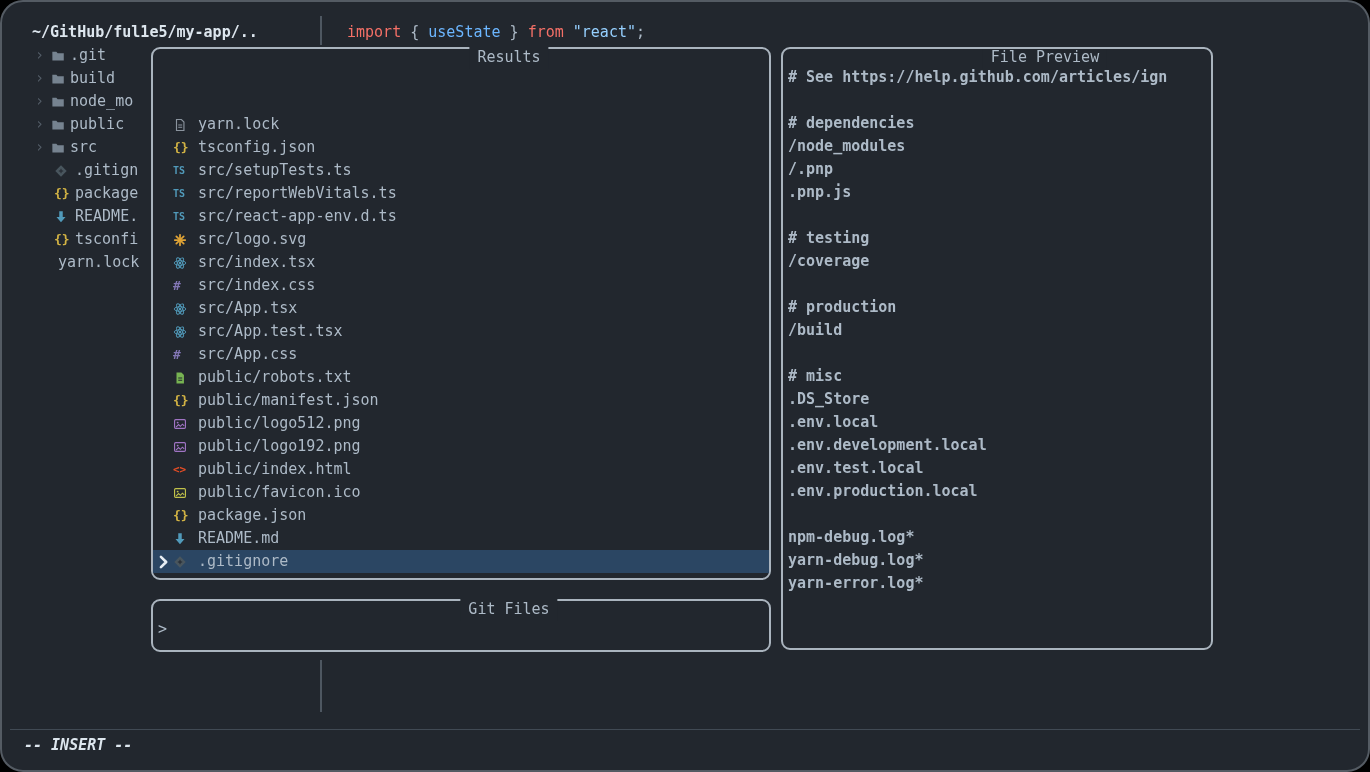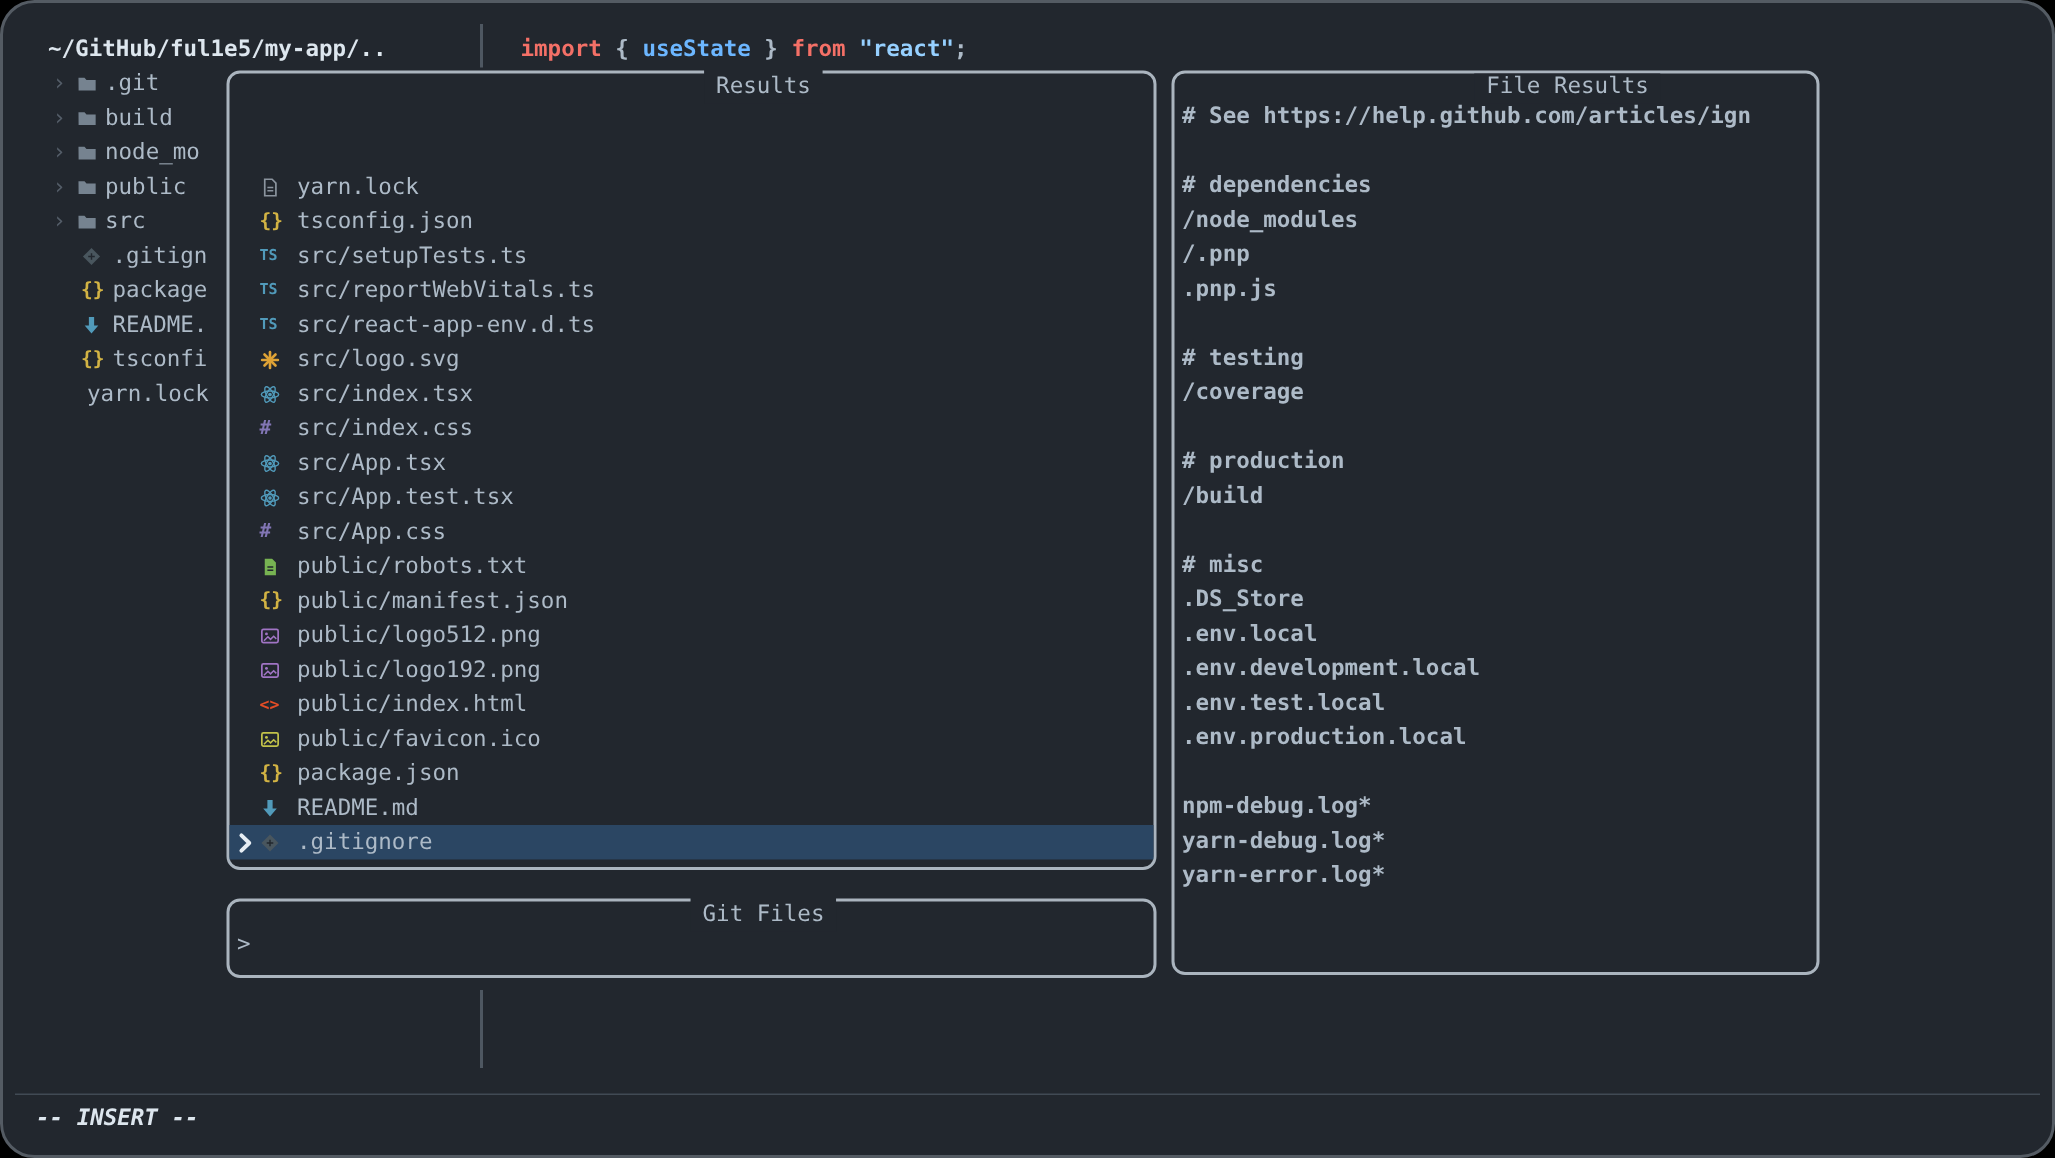--- a/index.html
+++ b/index.html
@@ -1,21 +1,21 @@
 <!DOCTYPE html>
 <html style="--c-bg: #22272e; --c-fg: #adbac7; --c-bright: #dde6ee; --c-muted: #768390; --c-panel_border: #aab4be; --c-window_border: #545b63; --c-selection: #2b4663; --c-separator: #4e5761; --c-statusline_border: #414a54; --c-keyword: #f47067; --c-function: #6cb6ff; --c-string: #96d0ff; --i-chevron: #545d68; --i-folder: #768390; --i-doc: #8b949e; --i-json: #d2b344; --i-ts: #519aba; --i-svg: #dfa336; --i-react: #519aba; --i-css: #8276b5; --i-txt: #77b352; --i-image: #a074c4; --i-html: #e44d26; --i-ico: #c2c24a; --i-markdown: #519aba; --i-gitignore: #49565e; --i-caret: #e6edf3;"><head>
 <meta charset="utf-8">
 <style>
   html,body{margin:0;padding:0;background:#000;}
   body{width:1370px;height:772px;position:relative;font-family:"DejaVu Sans Mono","Liberation Mono",monospace;font-size:15px;}
   .window{position:absolute;inset:0;background:var(--c-bg);border-radius:23px;border:2px solid var(--c-window_border);box-sizing:border-box;overflow:hidden;}
   
   .topbar-path{position:absolute;left:30px;top:19px;height:23px;line-height:23px;font-weight:bold;color:var(--c-bright);white-space:pre;}
   .topbar-sep{position:absolute;left:318px;top:14px;width:2px;height:29px;background:var(--c-separator);}
-  .topbar-code{position:absolute;left:345px;top:19px;height:23px;line-height:23px;white-space:pre;font-weight:bold;}
+  .topbar-code{position:absolute;left:345px;top:19px;height:23px;line-height:23px;white-space:pre;}
   
   .tree{position:absolute;left:0;top:42px;width:148px;overflow:hidden;}
   .t-row{position:relative;height:23px;}
   .t-chev{position:absolute;left:33px;top:0;line-height:23px;color:var(--i-chevron);}
   .t-icon{position:absolute;top:5px;}
   .t-name{position:absolute;top:0;line-height:23px;color:var(--c-fg);white-space:pre;}
   
   .panel{position:absolute;border:2px solid var(--c-panel_border);border-radius:9px;box-sizing:border-box;background:var(--c-bg);}
   .panel-title{position:absolute;top:-3px;left:50%;transform:translateX(-50%);height:23px;line-height:23px;background:var(--c-bg);padding:0 8px;color:var(--c-fg);white-space:pre;margin-left:48px;}
   .results-panel{left:149px;top:45px;width:620px;height:533px;}
@@ -248,21 +248,21 @@
         </div>
       </div>
   </div>
 
   <div class="panel prompt-panel">
     <span class="panel-title">Git Files</span>
     <span class="prompt-char">&gt;</span>
   </div>
 
   <div class="panel preview-panel">
-    <span class="panel-title">File Results</span>
+    <span class="panel-title">File Preview</span>
     <div class="preview-lines" id="preview">
         <div class="p-line"># See https://help.github.com/articles/ign</div>
         <div class="p-line"> </div>
         <div class="p-line"># dependencies</div>
         <div class="p-line">/node_modules</div>
         <div class="p-line">/.pnp</div>
         <div class="p-line">.pnp.js</div>
         <div class="p-line"> </div>
         <div class="p-line"># testing</div>
         <div class="p-line">/coverage</div>

